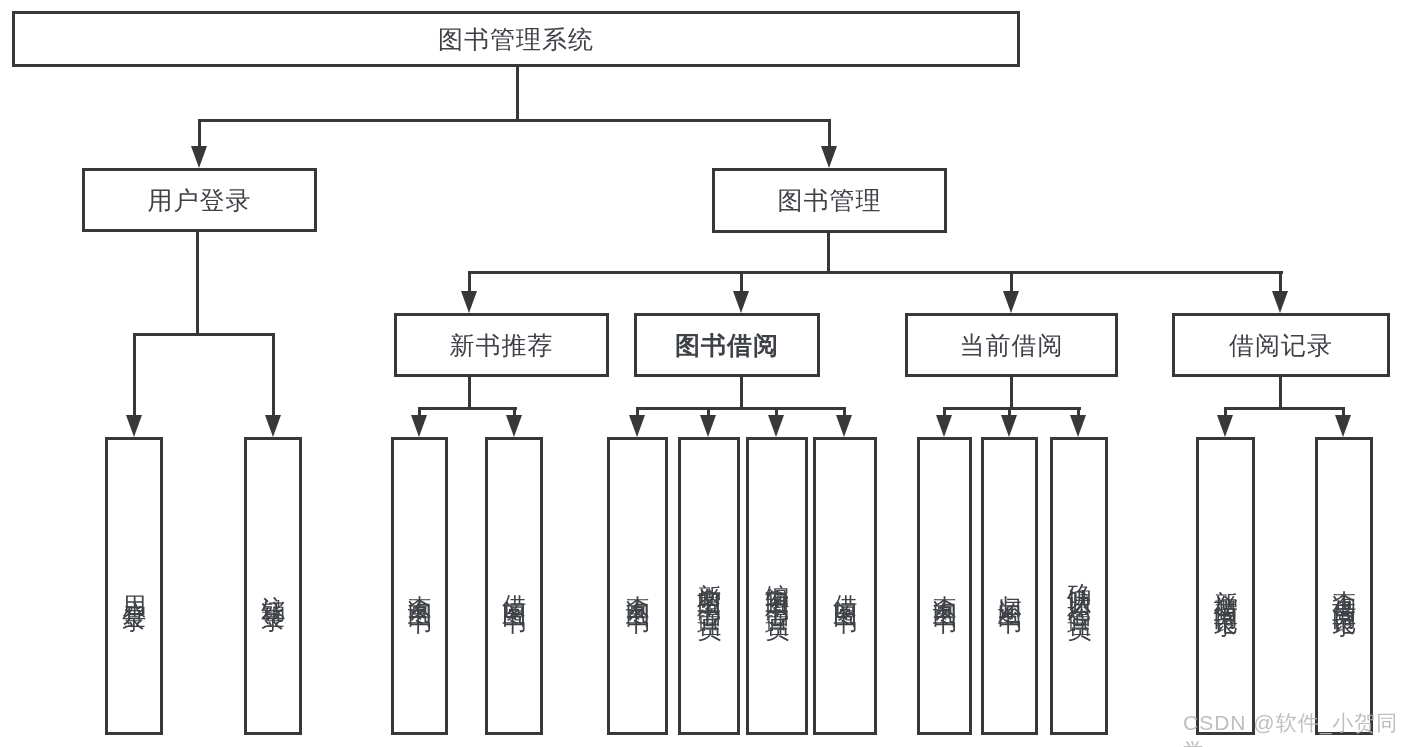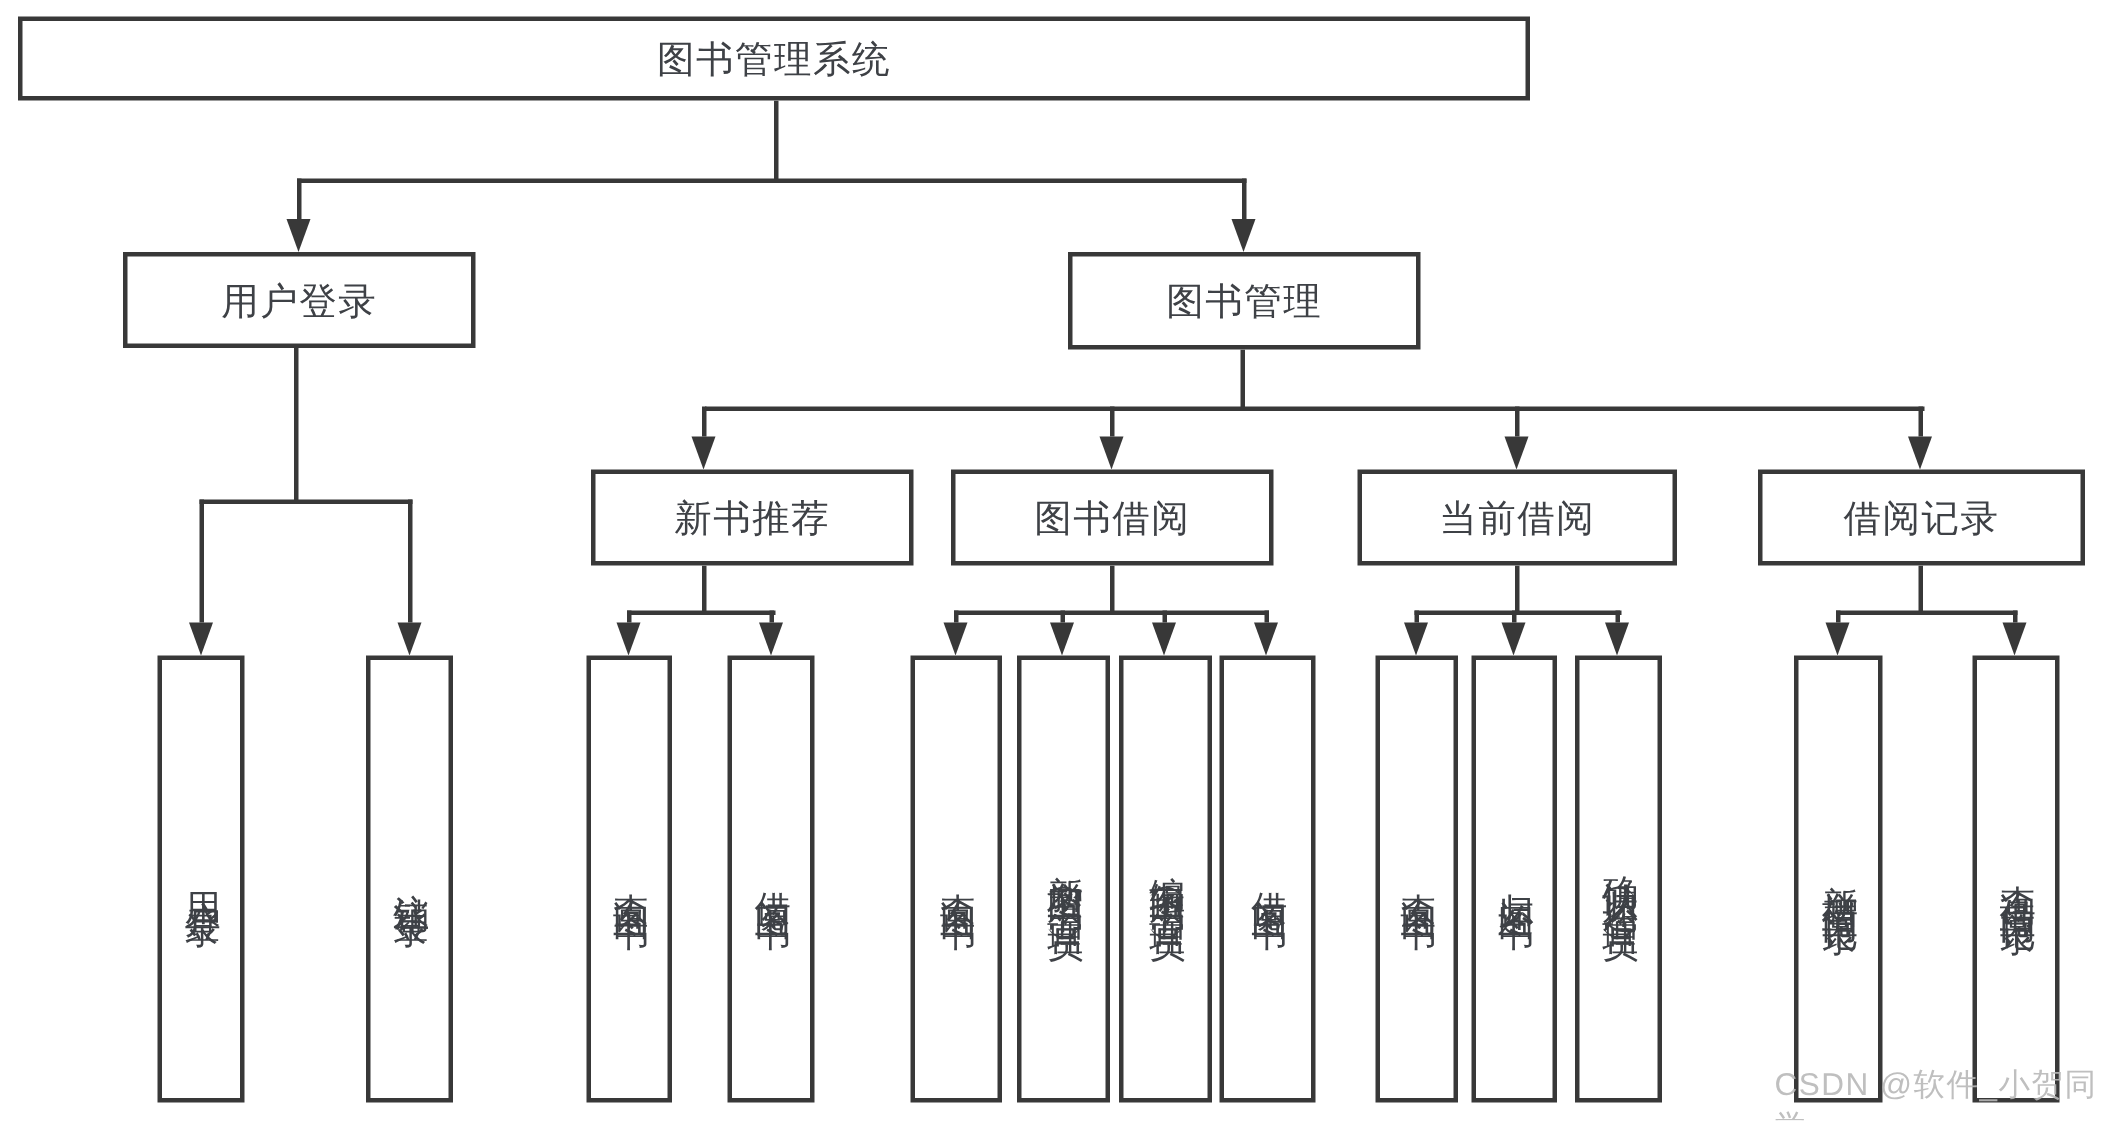--- a/index.html
+++ b/index.html
@@ -64,21 +64,21 @@
   <div class="line" style="left:1010px;top:271px;width:3px;height:20px;"></div>
   <div class="line" style="left:1279px;top:271px;width:3px;height:20px;"></div>
   <div class="arrow" style="left:461px;top:291px;"></div>
   <div class="arrow" style="left:733px;top:291px;"></div>
   <div class="arrow" style="left:1003px;top:291px;"></div>
   <div class="arrow" style="left:1272px;top:291px;"></div>
 
   <div class="node" style="left:362px;top:313px;width:215px;height:64px;margin-left:32px;">
     <span>新书推荐</span>
   </div>
-  <div class="node" style="left:634px;top:313px;width:215px;height:64px;">
+  <div class="node" style="left:634px;top:313px;width:186px;height:64px;font-weight:bold;">
     <span>图书借阅</span>
   </div>
   <div class="node" style="left:905px;top:313px;width:213px;height:64px;">
     <span>当前借阅</span>
   </div>
   <div class="node" style="left:1172px;top:313px;width:218px;height:64px;">
     <span>借阅记录</span>
   </div>
 
   <div class="line" style="left:468px;top:377px;width:3px;height:32px;"></div>

